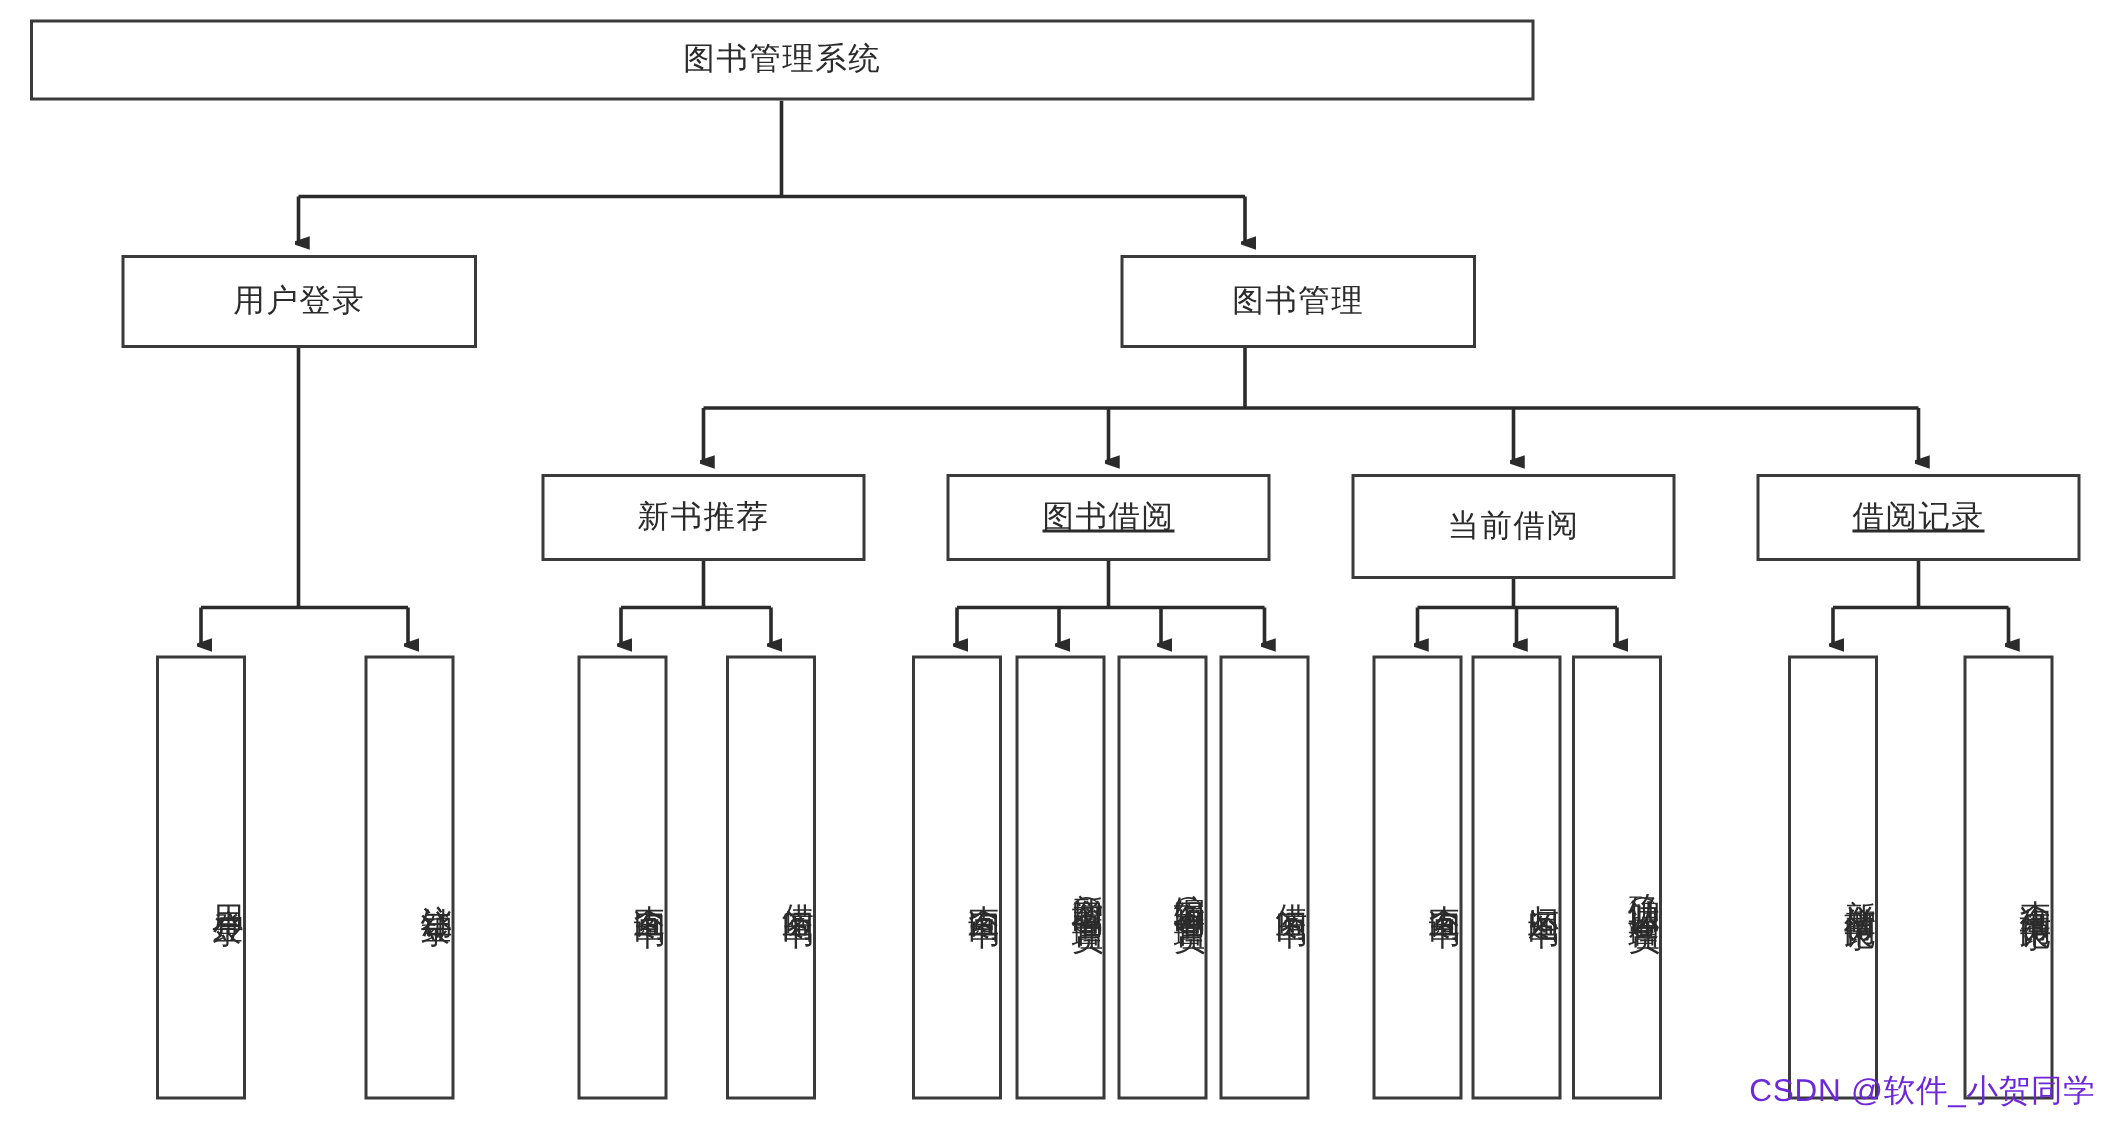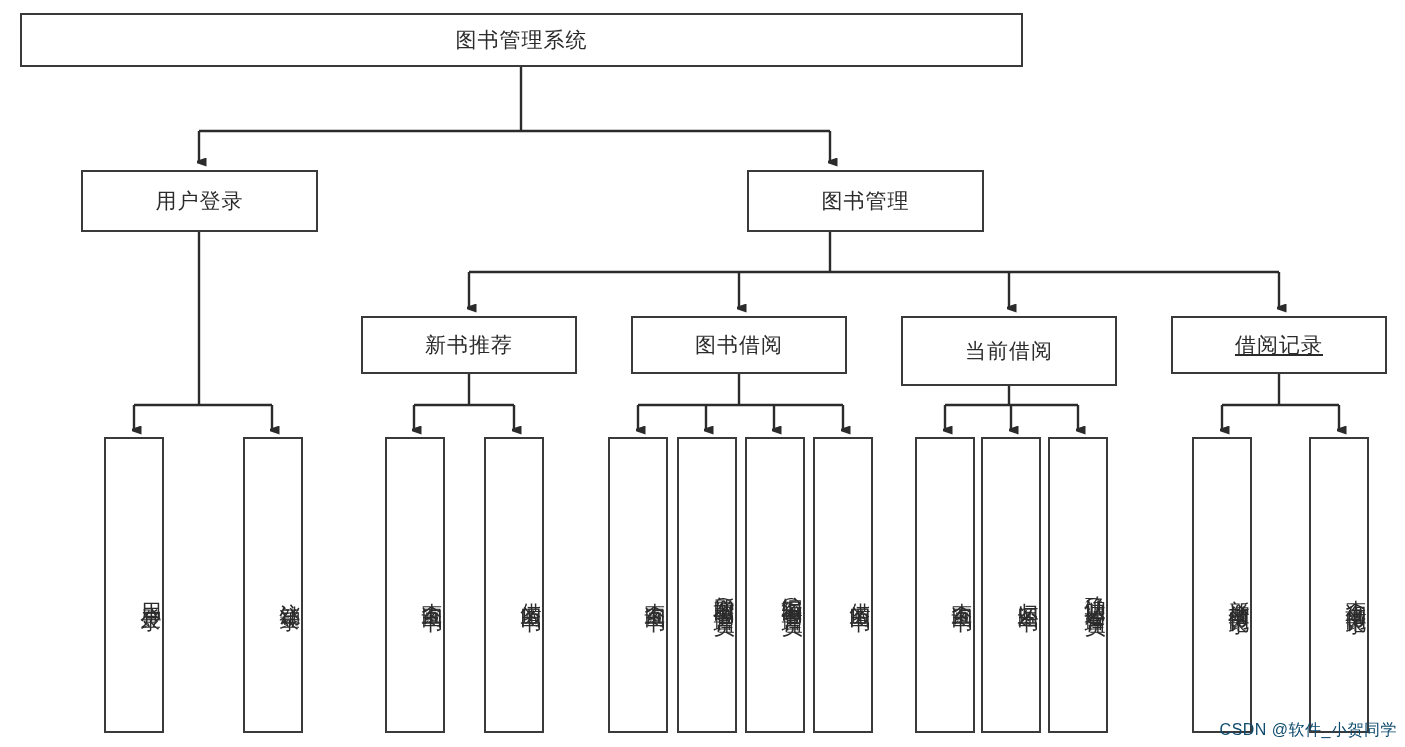--- a/index.html
+++ b/index.html
@@ -54,22 +54,22 @@
   }
   .node.vertical > span {
     writing-mode: vertical-rl;
     text-orientation: upright;
     white-space: nowrap;
   }
   .watermark {
     position: absolute;
     right: 8px;
     bottom: 6px;
-    font-size: 16px;
-    color: #0c4a6e;
+    font-size: 21px;
+    color: #6d28d9;
     letter-spacing: 0.5px;
     white-space: nowrap;
   }
 </style>
 </head>
 <body>
 
 <div id="diagram-root">
 
   <svg class="edges" viewBox="0 0 1405 747">
@@ -131,21 +131,21 @@
   </div>
 
   <div class="node horizontal" style="left:711px; top:170px; width:237px; height:62px;margin-left:36px;">
     <span>图书管理</span>
   </div>
 
   <div class="node horizontal" style="left:361px; top:316px; width:216px; height:58px;">
     <span>新书推荐</span>
   </div>
 
-  <div class="node horizontal" style="left:631px; top:316px; width:216px; height:58px;">
+  <div class="node horizontal" style="left:631px; top:316px; width:216px; height:58px;text-decoration:underline;">
     <span>图书借阅</span>
   </div>
 
   <div class="node horizontal" style="left:901px; top:316px; width:216px; height:70px;">
     <span>当前借阅</span>
   </div>
 
   <div class="node horizontal" style="left:1171px; top:316px; width:216px; height:58px;text-decoration:underline;">
     <span>借阅记录</span>
   </div>

